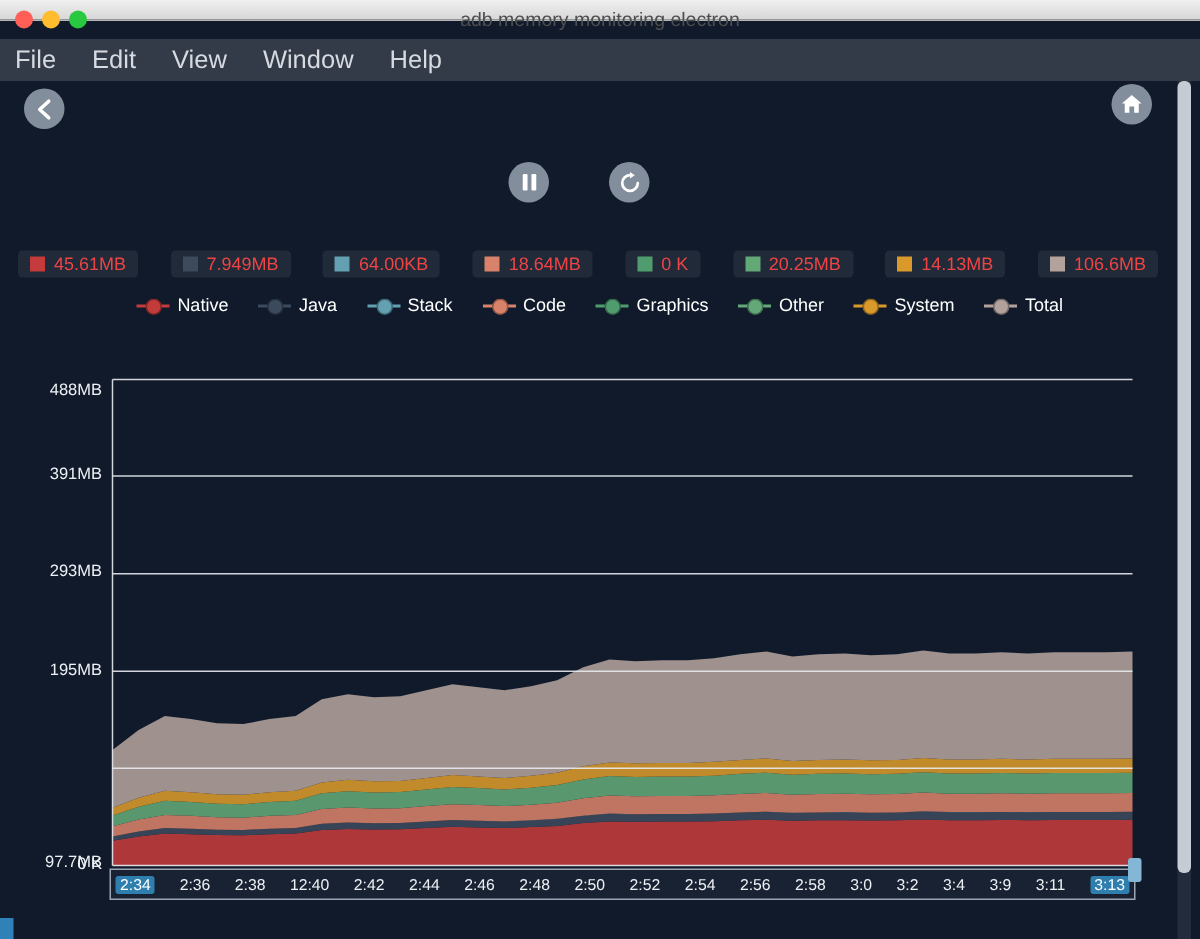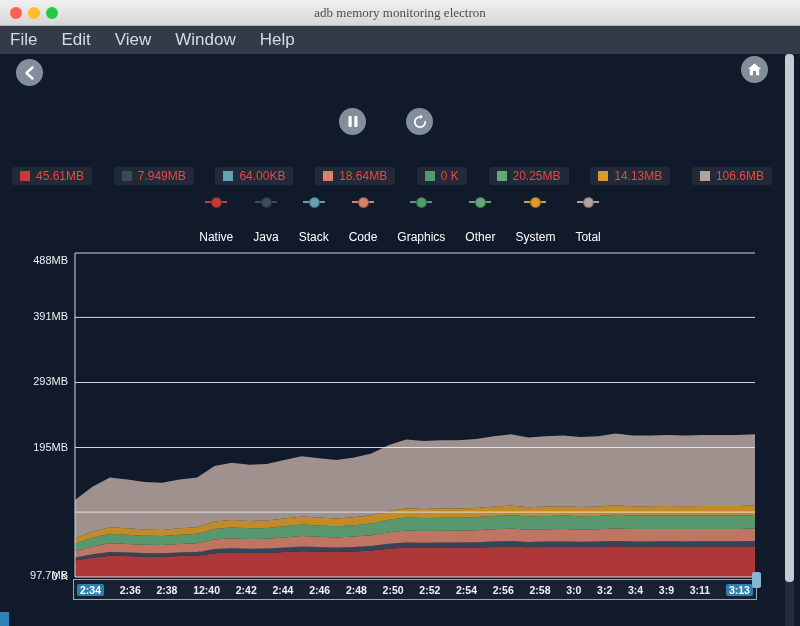--- a/index.html
+++ b/index.html
@@ -2,22 +2,22 @@
 <html><head>
 <meta charset="utf-8">
 <style>
   html,body{margin:0;padding:0;}
   body{
     position:relative;width:800px;height:626px;overflow:hidden;
     background:#101a2b;font-family:"Liberation Sans",sans-serif;
     -webkit-font-smoothing:antialiased;
   }
   
-  .titlebar{position:absolute;left:0;top:0;width:800px;height:26px;
-    background:linear-gradient(#f0f0f0,#d7d7d7);border-bottom:1px solid #b5b5b5;box-sizing:border-box;font-family:Liberation Serif, serif;}
+  .titlebar{position:absolute;left:0;top:0;width:800px;height:14px;
+    background:linear-gradient(#f0f0f0,#d7d7d7);border-bottom:1px solid #b5b5b5;box-sizing:border-box;}
   .title{position:absolute;left:0;right:0;top:5px;text-align:center;font-size:13px;color:#4e4e4e;}
   .tl{position:absolute;width:12px;height:12px;border-radius:50%;top:7px;cursor:pointer;}
   .tl.close{left:10px;background:#ff5f57;}
   .tl.min{left:28px;background:#febc2e;}
   .tl.max{left:46px;background:#28c840;}
   
   .menubar{position:absolute;left:0;top:26px;width:800px;height:28px;background:#333a48;
     display:flex;align-items:center;gap:24px;padding-left:10px;box-sizing:border-box;
     color:#d7dae0;font-size:17px;}
   .menubar span{cursor:default;}
@@ -26,33 +26,33 @@
     background:rgba(152,163,178,.85);display:flex;align-items:center;justify-content:center;cursor:pointer;}
   .circle-btn svg{display:block;}
   
   .legend-values{position:absolute;left:12px;right:28px;top:167px;display:flex;
     justify-content:space-between;align-items:center;}
   .lv-item{display:flex;align-items:center;gap:6px;background:rgba(255,255,255,.07);
     padding:2px 8px;border-radius:3px;color:#ef4444;font-size:12px;}
   .lv-swatch{width:10px;height:10px;display:inline-block;}
   .legend-series{position:absolute;left:0;right:0;top:196px;display:flex;
     justify-content:center;align-items:center;gap:20px;color:#fff;font-size:12px;}
-  .ls-item{display:flex;align-items:center;gap:22px;cursor:pointer;flex-direction:column;}
+  .ls-item{display:flex;align-items:flex-end;gap:5px;cursor:pointer;}
   .ls-marker{position:relative;width:22px;height:12px;}
   .ls-line{position:absolute;left:0;top:5px;width:22px;height:2px;}
   .ls-dot{position:absolute;left:6px;top:1px;width:9px;height:9px;border-radius:50%;
     border:1px solid rgba(0,0,0,.35);box-sizing:content-box;}
   
   .ylabel{position:absolute;left:12px;width:56px;text-align:right;color:#eef1f4;font-size:11px;}
   #plot{position:absolute;left:74px;top:252px;}
   .xaxis{position:absolute;left:73px;top:579px;width:684px;height:21px;box-sizing:border-box;
     border:1px solid rgba(200,210,220,.75);background:rgba(255,255,255,.04);
     display:flex;justify-content:space-between;align-items:center;padding:0 3px;
     color:#eef1f4;font-size:10.5px;}
-  .tick{white-space:nowrap;font-weight:bold;}
+  .tick{white-space:nowrap;}
   .tick.hl{background:#2f7fae;border-radius:2px;padding:0 3px;color:#fff;}
   .brush-handle-right{position:absolute;left:752px;top:572px;width:9px;height:16px;
     background:#84b7d6;border-radius:2px;cursor:ew-resize;}
   .brush-handle-corner{position:absolute;left:0;top:612px;width:9px;height:14px;
     background:#2f81b8;cursor:ew-resize;}
   
   .scroll-track{position:absolute;left:785px;top:54px;width:9px;height:572px;background:#232c3c;}
   .scroll-thumb{position:absolute;left:785px;top:54px;width:9px;height:528px;
     background:#c6ccd4;border-radius:4px;cursor:grab;}
 </style>

